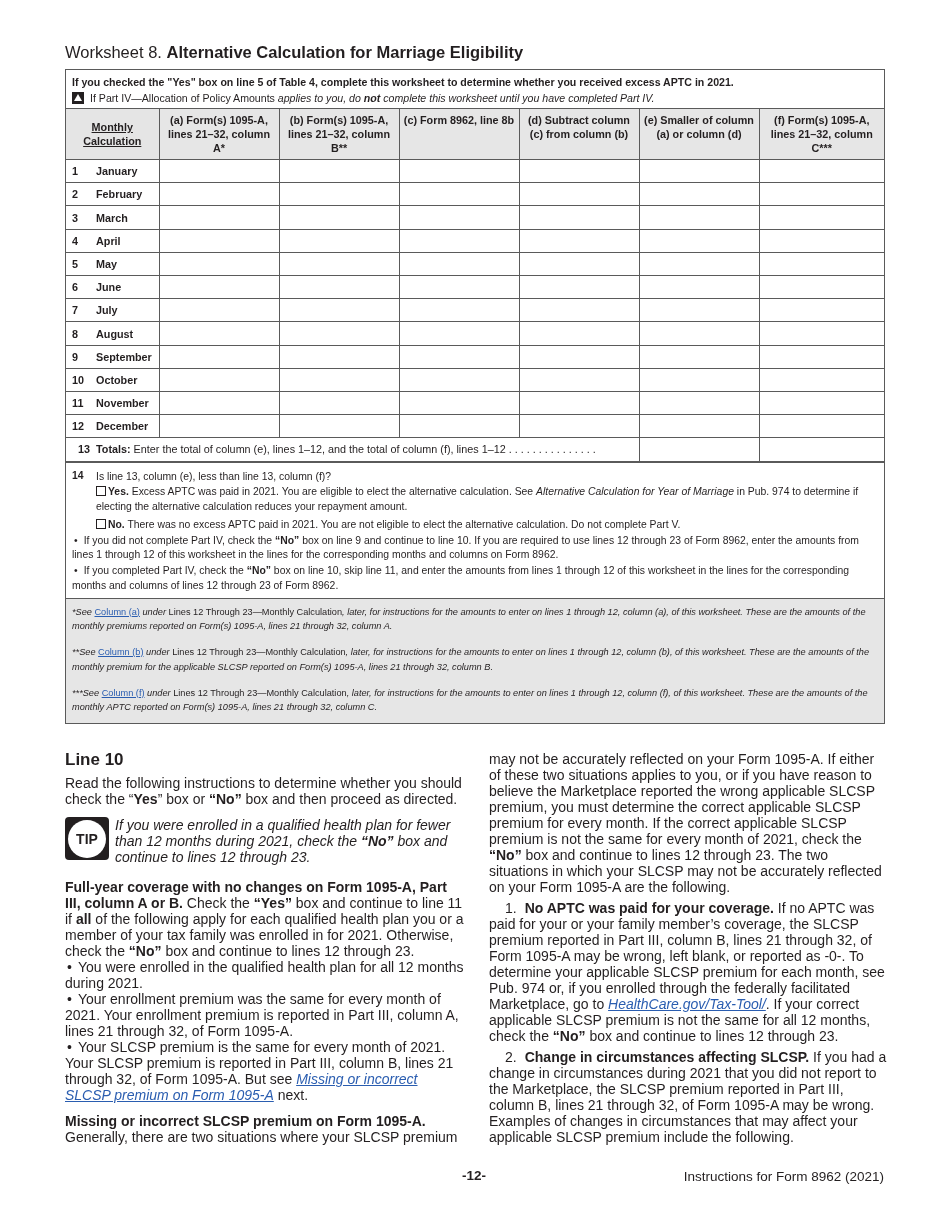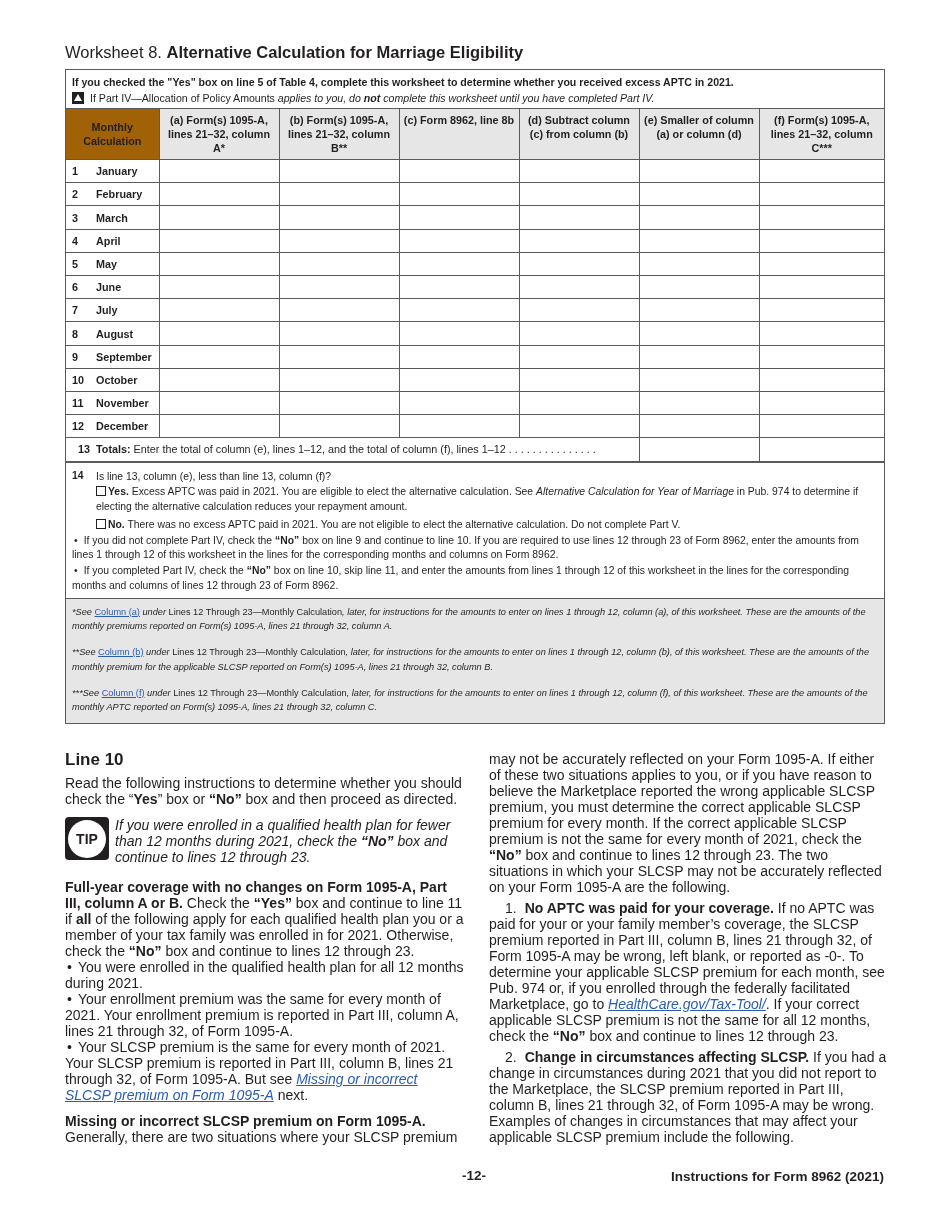--- a/index.html
+++ b/index.html
@@ -16,21 +16,21 @@
   .caution { display: inline-block; width: 12px; height: 12px; background: #231f20; margin-right: 6px; position: relative; }
   .caution::after { content: ""; position: absolute; left: 2px; top: 2px; border-left: 4px solid transparent; border-right: 4px solid transparent; border-bottom: 7px solid #fff; }
   .ws-intro .l2 b { font-style: italic; }
 
   table.grid { border-collapse: collapse; width: 100%; table-layout: fixed; font-size: 10.8px; }
   table.grid td, table.grid th { border: 1px solid #5a5a5a; }
   table.grid tr:first-child th { border-top: none; }
   table.grid tr th:first-child, table.grid tr td:first-child { border-left: none; }
   table.grid tr th:last-child, table.grid tr td:last-child { border-right: none; }
   th.col { background: #e6e6e6; font-weight: bold; text-align: center; vertical-align: top; padding: 4px 3px; line-height: 1.3; height: 50px; }
-  th.mc { background: #a16207; vertical-align: middle; }
+  th.mc { background: #e5e5e5; vertical-align: middle; text-decoration: underline; }
   td.lab { font-weight: bold; height: 23.2px; padding-left: 6px; white-space: nowrap; }
   td.lab .n { display: inline-block; width: 24px; }
   td.cell { height: 23.2px; }
   td.tot { font-size: 10.8px; padding-left: 6px; height: 23px; white-space: nowrap; }
   td.tot .n { display: inline-block; width: 24px; font-weight: bold; text-align: center; }
   td.tot b { font-weight: bold; }
 
   .q14 { border-top: 1px solid #5a5a5a; padding: 6px 20px 4px 6px; font-size: 10.4px; line-height: 1.42; position: relative; }
   .q14 .num { position: absolute; left: 6px; top: 6px; font-weight: bold; }
   .q14 .body { margin-left: 24px; }
@@ -52,21 +52,21 @@
   .tip-icon { width: 44px; height: 43px; background: #231f20; border-radius: 4px; display: flex; align-items: center; justify-content: center; margin-right: 6px; flex: none; }
   .tip-icon span { width: 38px; height: 38px; border-radius: 50%; background: #fff; color: #231f20; font-weight: bold; font-size: 14px; display: flex; align-items: center; justify-content: center; }
   .tip-text { font-style: italic; }
   .blt::before { content: "\2022"; margin: 0 6px 0 2px; }
   .mt { margin-top: 10px; }
   .ind { text-indent: 16px; }
   .ind .num-lbl { margin-right: 8px; }
   a.ilink { color: #2a5db0; font-style: italic; text-decoration: underline; }
 
   .footer-num { position: absolute; left: 462px; top: 1168px; font-size: 13.5px; font-weight: bold; }
-  .footer-title { position: absolute; right: 66px; top: 1169px; font-size: 13.5px; font-weight: bold; }
+  .footer-title { position: absolute; right: 66px; top: 1169px; font-size: 13.5px; font-weight: normal; }
 </style>
 </head>
 <body>
 
 <div class="ws-title"><span>Worksheet 8. </span><span class="bold">Alternative Calculation for Marriage Eligibility</span></div>
 
 <div class="ws-box">
   <div class="ws-intro">
     <div class="l1">If you checked the "Yes" box on line 5 of Table 4, complete this worksheet to determine whether you received excess APTC in 2021.</div>
     <div class="l2">

